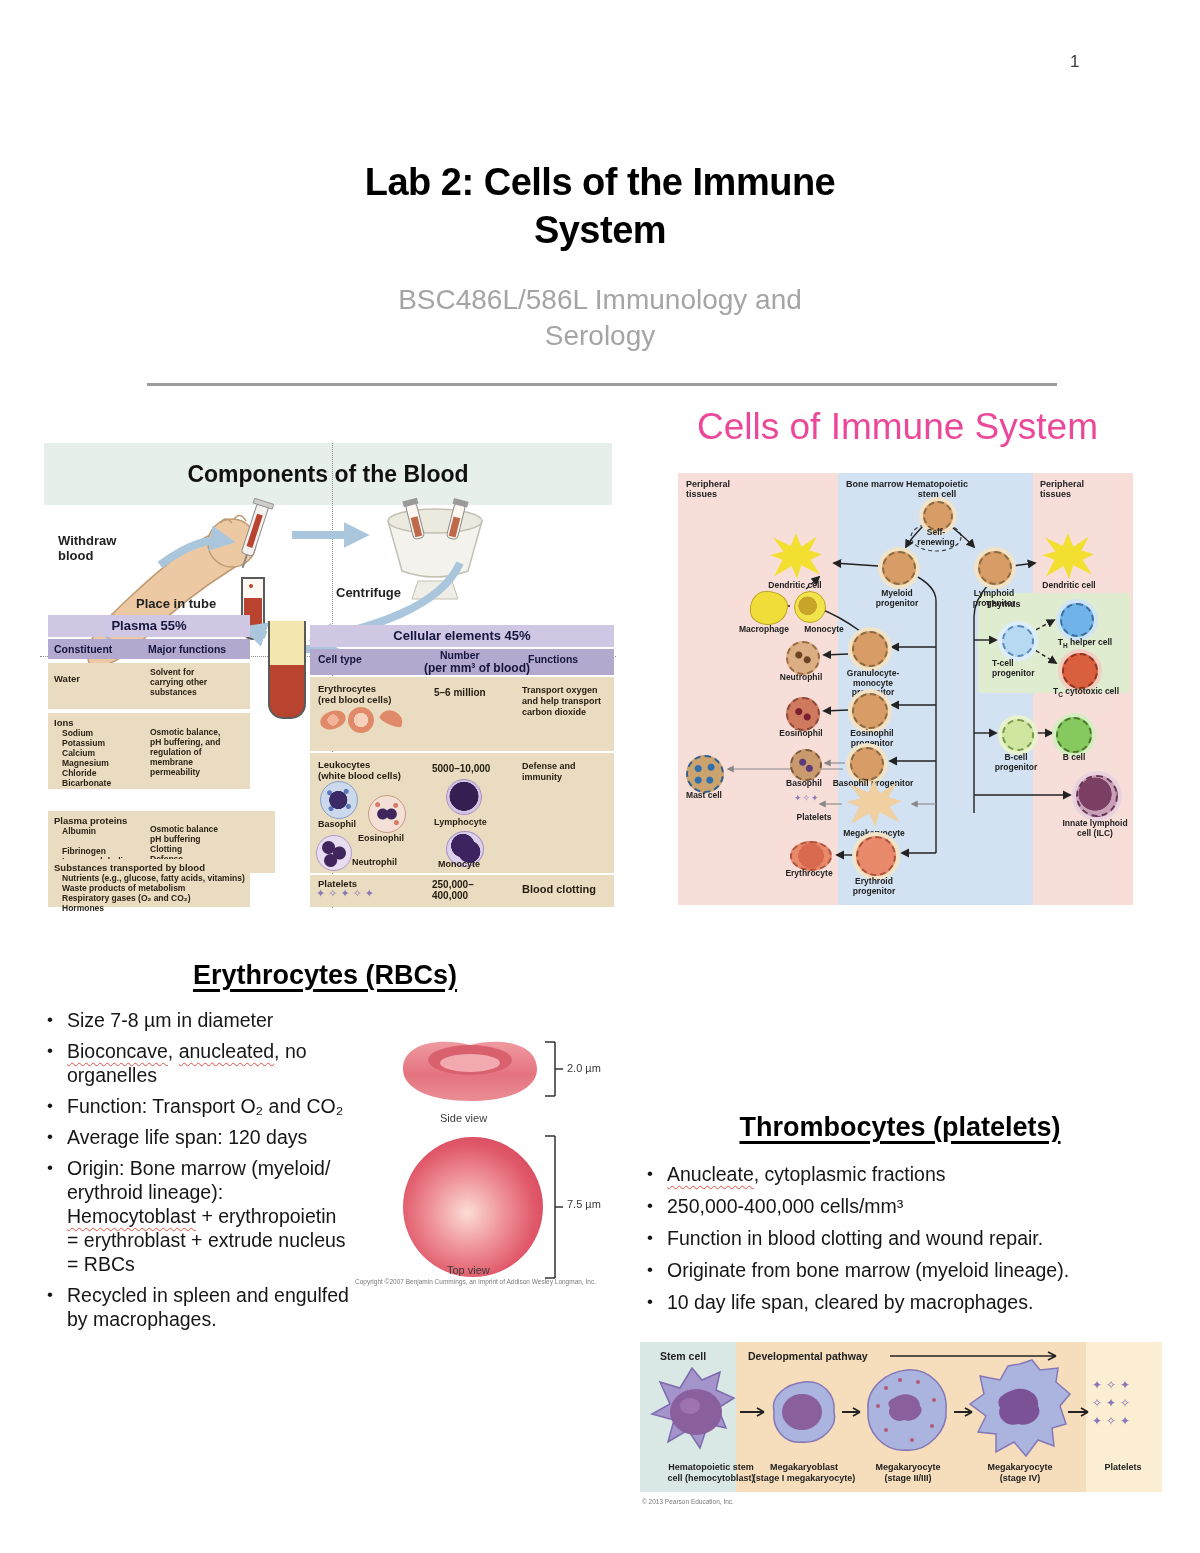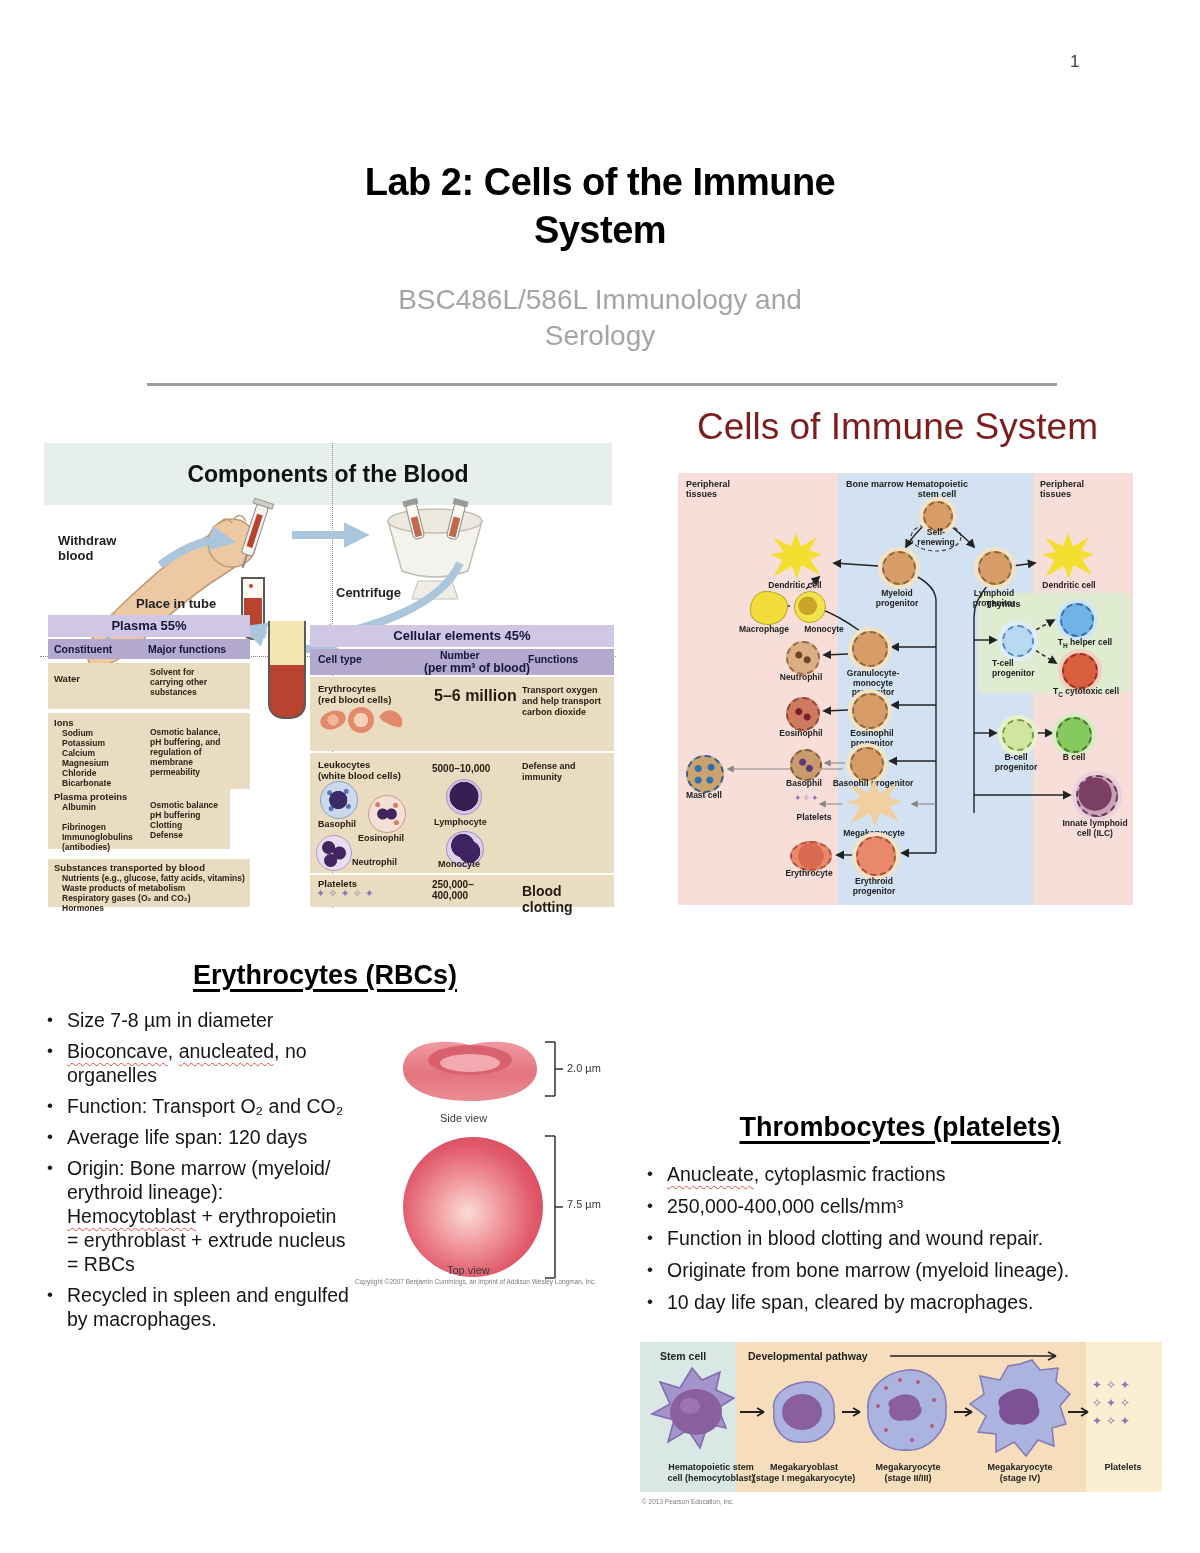--- a/index.html
+++ b/index.html
@@ -32,21 +32,21 @@
   .dotline-h{position:absolute;left:0;top:213px;width:576px;border-top:1.5px dotted #8a8a8a;}
   .dotline-v{position:absolute;left:292px;top:0;height:465px;border-left:1.5px dotted #8a8a8a;}
   .tube-sep{position:absolute;left:228px;top:178px;width:34px;height:96px;border:2px solid #5a5a5a;
             border-top:none;border-radius:0 0 15px 15px;
             background:linear-gradient(#f3e6ae 0 46%,#b8432e 46% 100%);}
   .wbc{position:absolute;border-radius:50%;}
   .cell-lbl{position:absolute;font-weight:bold;font-size:9px;color:#241c10;}
 
   
   .imm-title{position:absolute;left:655px;top:406px;width:485px;text-align:center;
-             font-size:37px;color:#7f1d1d;font-weight:500;}
+             font-size:37px;color:#ec4899;font-weight:500;}
   .imm{position:absolute;left:678px;top:473px;width:455px;height:524px;}
   .imm .colbg{position:absolute;top:0;height:432px;}
   .colhdr{position:absolute;font-weight:bold;font-size:9px;color:#222;line-height:10px;}
   .node{position:absolute;border-radius:50%;border:2px dashed #8a6a42;background:#d89c66;
         box-shadow:0 0 0 4px #f2e2c6;}
   .nlabel{position:absolute;font-weight:bold;font-size:8.5px;line-height:9.5px;color:#222;
           text-align:center;white-space:pre-line;}
   .star{position:absolute;background:#f2df30;
         clip-path:polygon(50% 0,60% 30%,90% 8%,76% 38%,100% 46%,78% 58%,96% 90%,60% 70%,52% 100%,42% 72%,8% 94%,24% 58%,0 48%,26% 40%,6% 10%,40% 28%);}
   .thymus{position:absolute;left:300px;top:120px;width:152px;height:100px;background:#dfecd0;border-radius:3px;}
@@ -171,21 +171,21 @@
 Calcium
 Magnesium
 Chloride
 Bicarbonate</div>
         <div class="fn abs pre" style="left:102px;top:14px;">Osmotic balance,
 pH buffering, and
 regulation of
 membrane
 permeability</div>
       </div>
-      <div class="prow" style="left:8px;top:344px;width:182px;height:62px;">
+      <div class="prow" style="left:8px;top:368px;width:227px;height:62px;">
         <div class="nm abs" style="left:6px;top:4px;">Plasma proteins</div>
         <div class="it abs pre" style="left:6px;top:15px;">Albumin
 
 Fibrinogen
 Immunoglobulins
 (antibodies)</div>
         <div class="fn abs pre" style="left:102px;top:13px;">Osmotic balance
 pH buffering
 Clotting
 Defense</div>
@@ -203,21 +203,21 @@
       <div class="ptable-bar" style="left:270px;top:182px;width:304px;height:22px;font-size:13px;text-align:center;line-height:22px;">Cellular elements 45%</div>
       <div class="ptable-hdr" style="left:270px;top:206px;width:304px;height:26px;"></div>
       <div class="cell-lbl" style="left:278px;top:210px;font-size:10.5px;color:#14143c;">Cell type</div>
       <div class="cell-lbl" style="left:400px;top:206px;font-size:10.5px;color:#14143c;">Number</div>
       <div class="cell-lbl" style="left:384px;top:218px;font-size:12px;color:#14143c;">(per mm³ of blood)</div>
       <div class="cell-lbl" style="left:488px;top:210px;font-size:10.5px;color:#14143c;">Functions</div>
 
       <div class="prow" style="left:270px;top:234px;width:304px;height:74px;">
         <div class="ctable-text abs pre" style="left:8px;top:6px;font-size:9.5px;line-height:11px;">Erythrocytes
 (red blood cells)</div>
-        <div class="ctable-text abs" style="left:124px;top:10px;font-size:16px;">5–6 million</div>
+        <div class="ctable-text abs" style="left:124px;top:10px;font-size:10px;">5–6 million</div>
         <div class="ctable-text abs pre" style="left:212px;top:8px;font-size:9px;line-height:11px;">Transport oxygen
 and help transport
 carbon dioxide</div>
         <div class="abs" style="left:10px;top:34px;width:26px;height:18px;border-radius:50%;background:radial-gradient(circle at 50% 50%,#f2b49a 0 35%,#e08a6a 36% 100%);transform:rotate(-18deg);"></div>
         <div class="abs" style="left:38px;top:30px;width:26px;height:26px;border-radius:50%;background:radial-gradient(circle at 50% 50%,#f8d0ba 0 38%,#e08a6a 40% 100%);"></div>
         <div class="abs" style="left:70px;top:34px;width:24px;height:14px;border-radius:60% 60% 60% 60%/100% 100% 30% 30%;background:#e08a6a;transform:rotate(24deg);"></div>
       </div>
 
       <div class="prow" style="left:270px;top:310px;width:304px;height:120px;">
         <div class="ctable-text abs pre" style="left:8px;top:6px;font-size:9.5px;line-height:11px;">Leukocytes
@@ -234,21 +234,21 @@
         <div class="wbc" style="left:136px;top:26px;width:34px;height:34px;background:radial-gradient(circle at 50% 48%,#351f52 0 58%,transparent 60%),#d4c4e4;border:1px solid #a890c4;"></div>
         <div class="cell-lbl" style="left:124px;top:64px;">Lymphocyte</div>
         <div class="wbc" style="left:136px;top:78px;width:36px;height:34px;background:radial-gradient(circle at 44% 40%,#3d2360 0 40%,transparent 42%),radial-gradient(circle at 62% 58%,#3d2360 0 36%,transparent 38%),#dcd0ea;border:1px solid #a890c4;"></div>
         <div class="cell-lbl" style="left:128px;top:106px;">Monocyte</div>
       </div>
 
       <div class="prow" style="left:270px;top:432px;width:304px;height:32px;">
         <div class="ctable-text abs" style="left:8px;top:3px;font-size:9.5px;">Platelets</div>
         <div class="ctable-text abs pre" style="left:122px;top:4px;font-size:10px;line-height:11px;">250,000–
 400,000</div>
-        <div class="ctable-text abs" style="left:212px;top:8px;font-size:14px;">Blood clotting</div>
+        <div class="ctable-text abs" style="left:212px;top:8px;font-size:11px;">Blood clotting</div>
         <div class="abs" style="left:6px;top:12px;width:90px;height:18px;color:#8a78b8;font-size:11px;letter-spacing:3px;">✦✧✦✧✦</div>
       </div>
     </div>
   </div>
 
   <div class="imm-title">Cells of Immune System</div>
   <div class="imm">
     <div class="colbg" style="left:0;width:160px;background:#f8ded9;"></div>
     <div class="colbg" style="left:160px;width:195px;background:#d2e2f2;"></div>
     <div class="colbg" style="left:355px;width:100px;background:#f8ded9;"></div>

